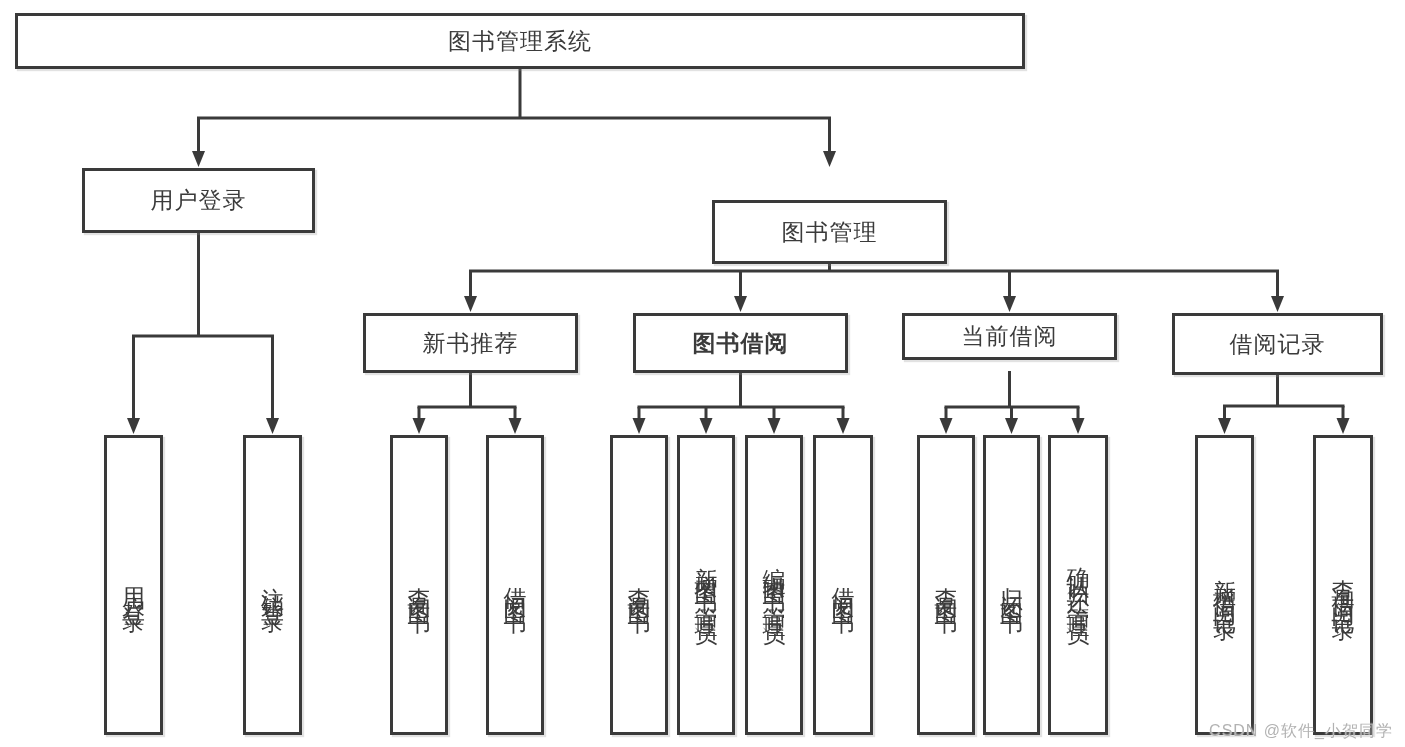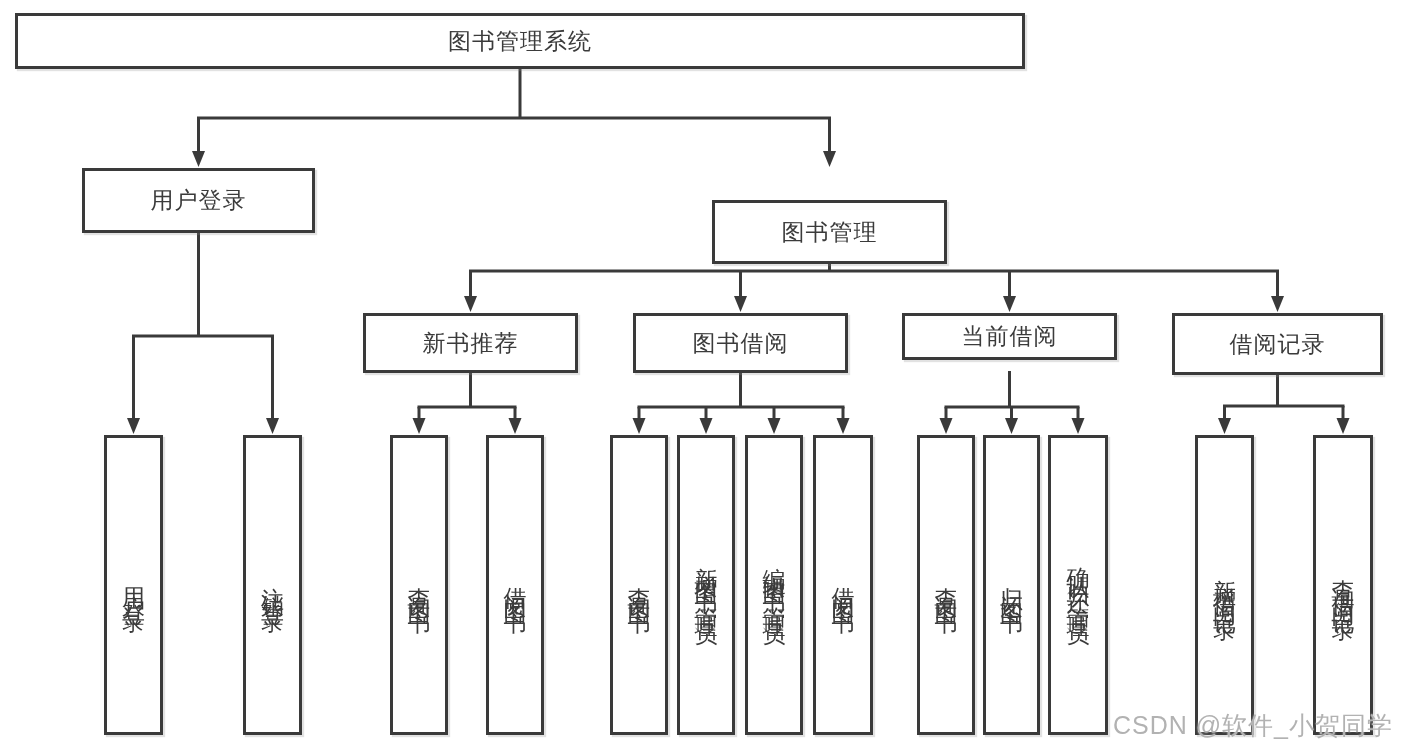--- a/index.html
+++ b/index.html
@@ -43,21 +43,21 @@
     writing-mode: vertical-rl;
     text-orientation: mixed;
     letter-spacing: 8px;
     white-space: normal;
     line-height: 1;
   }
   .watermark {
     position: absolute;
     right: 12px;
     bottom: 5px;
-    font-size: 25px;
+    font-size: 16px;
     color: #b2b2b2;
     z-index: 3;
     text-shadow: 0 0 2px #ffffff;
     letter-spacing: 1px;
   }
 </style>
 </head>
 <body>
 
 <div class="canvas">
@@ -122,21 +122,21 @@
     <div class="node" style="left: 82px; top: 168px; width: 233px; height: 65px; border-color: rgb(58, 58, 58); background: rgb(255, 255, 255);">
       <span style="color: rgb(59, 59, 59);">用户登录</span>
     </div>
     <div class="node" style="left: 712px; top: 168px; width: 235px; height: 64px; border-color: rgb(58, 58, 58); background: rgb(255, 255, 255); margin-top: 32px;">
       <span style="color: rgb(59, 59, 59);">图书管理</span>
     </div>
     <div class="node" style="left: 363px; top: 313px; width: 215px; height: 60px; border-color: rgb(58, 58, 58); background: rgb(255, 255, 255); text-align: right;">
       <span style="color: rgb(59, 59, 59);">新书推荐</span>
     </div>
     <div class="node" style="left: 633px; top: 313px; width: 215px; height: 60px; border-color: rgb(58, 58, 58); background: rgb(255, 255, 255);">
-      <span style="color: rgb(59, 59, 59);">图书借阅</span>
+      <span style="color: rgb(59, 59, 59); font-weight: bold;">图书借阅</span>
     </div>
     <div class="node" style="left: 902px; top: 313px; width: 215px; height: 47px; border-color: rgb(58, 58, 58); background: rgb(255, 255, 255);">
       <span style="color: rgb(59, 59, 59);">当前借阅</span>
     </div>
     <div class="node" style="left: 1172px; top: 313px; width: 211px; height: 62px; border-color: rgb(58, 58, 58); background: rgb(255, 255, 255);">
       <span style="color: rgb(59, 59, 59);">借阅记录</span>
     </div>
     <div class="node v" style="left: 104px; top: 435px; width: 59px; height: 300px; border-color: rgb(58, 58, 58); background: rgb(255, 255, 255);">
       <span style="color: rgb(59, 59, 59);">用户登录</span>
     </div>

